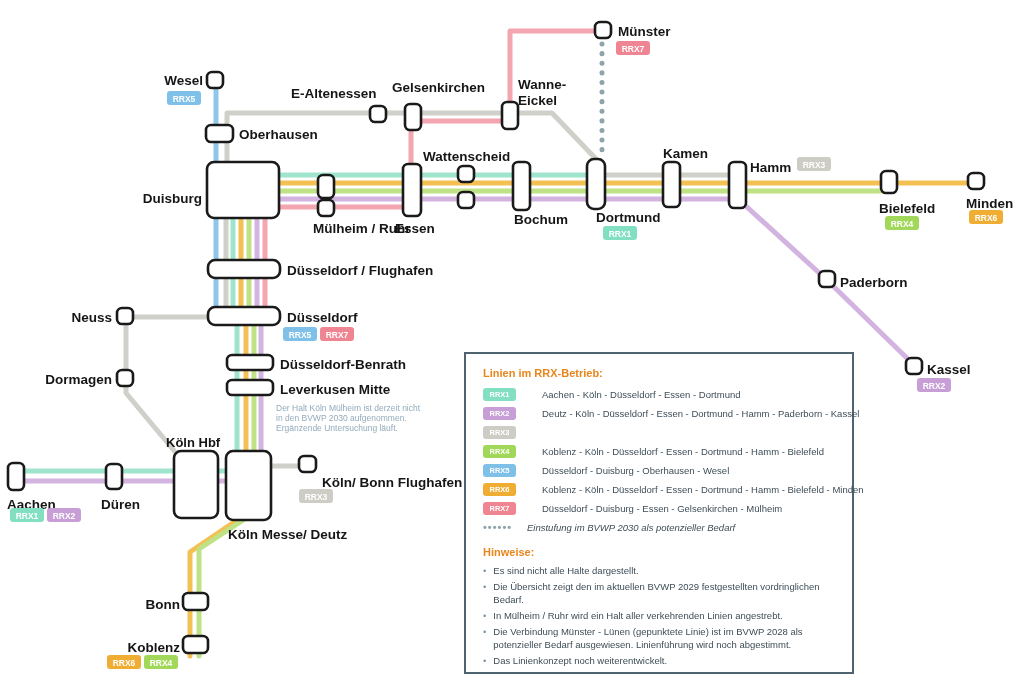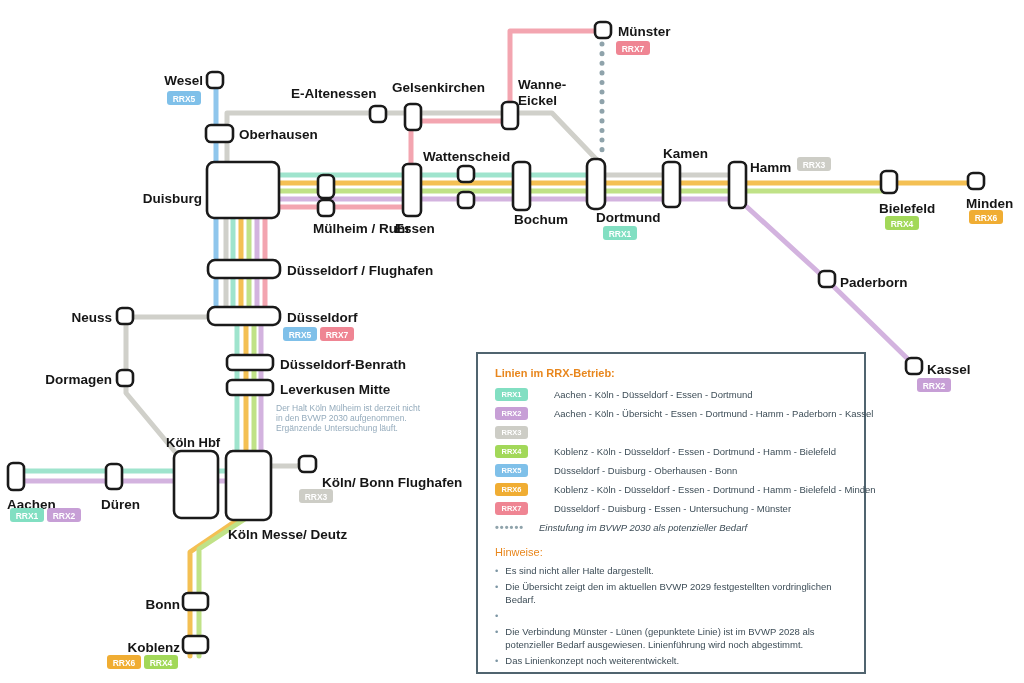--- a/index.html
+++ b/index.html
@@ -1,30 +1,30 @@
 <!DOCTYPE html>
 <html><head>
 <meta charset="utf-8">
 <style>
   html,body{margin:0;padding:0;background:#ffffff;}
   body{width:1024px;height:683px;position:relative;font-family:"Liberation Sans",sans-serif;overflow:hidden;}
   #map{position:absolute;left:0;top:0;}
   .maplabel{font-family:"Liberation Sans",sans-serif;font-weight:bold;fill:#161616;}
   .badge-txt{font-family:"Liberation Sans",sans-serif;font-weight:bold;fill:#ffffff;}
-  #legend{position:absolute;left:476px;top:352px;width:390px;height:322px;background:#fff;
+  #legend{position:absolute;left:464px;top:352px;width:390px;height:322px;background:#fff;
           border:2px solid #50646f;box-sizing:border-box;padding:13px 0 0 17px;}
   .leg-title{color:#e8861c;font-weight:bold;font-size:11px;margin:0 0 9px 0;}
   .leg-row{display:flex;align-items:center;margin-bottom:6px;white-space:nowrap;}
   .leg-badge{display:inline-block;width:33px;height:13px;border-radius:3px;color:#fff;
              font-size:7.5px;font-weight:bold;text-align:center;line-height:13px;flex:0 0 33px;}
   .leg-route{font-size:9.5px;color:#3d4d57;margin-left:26px;}
   .leg-dots{display:inline-block;width:33px;color:#8fa3ab;font-size:11px;letter-spacing:1px;
             line-height:13px;text-align:left;flex:0 0 33px;font-weight:bold;}
   .leg-dotted-note{font-size:9.5px;color:#3d4d57;margin-left:11px;font-style:italic;text-align:center;}
-  .hin-title{color:#e8861c;font-weight:normal;font-size:11px;margin:12px 0 7px 0;}
+  .hin-title{color:#e8861c;font-weight:bold;font-size:11px;margin:12px 0 7px 0;}
   .hin-row{display:flex;font-size:9.5px;color:#3d4d57;line-height:1.3;margin-bottom:4px;padding-right:10px;}
   .hin-bullet{color:#7d96a4;margin-right:7px;flex:0 0 auto;}
 </style>
 </head>
 <body>
 
 <svg id="map" width="1024" height="683" viewBox="0 0 1024 683">
     <path d="M216,80 L216,316" stroke="#8fc6ec" stroke-width="5" fill="none" stroke-linejoin="round" stroke-linecap="round"></path>
     <path d="M227,170 L227,113 L552,113 L597,160" stroke="#d0d0ca" stroke-width="5" fill="none" stroke-linejoin="round" stroke-linecap="round"></path>
     <path d="M226,210 L226,316" stroke="#d0d0ca" stroke-width="5" fill="none" stroke-linejoin="round" stroke-linecap="round"></path>
@@ -147,58 +147,59 @@
 
 <div id="legend">
   <div class="leg-title">Linien im RRX-Betrieb:</div>
   <div id="legend-rows">
       <div class="leg-row">
         <span class="leg-badge" style="background: rgb(130, 223, 194);">RRX1</span>
         <span class="leg-route">Aachen - Köln - Düsseldorf - Essen - Dortmund</span>
       </div>
       <div class="leg-row">
         <span class="leg-badge" style="background: rgb(199, 159, 214);">RRX2</span>
-        <span class="leg-route">Aachen - Köln - Übersicht - Essen - Dortmund - Hamm - Paderborn - Kassel</span>
+        <span class="leg-route">Deutz - Köln - Düsseldorf - Essen - Dortmund - Hamm - Paderborn - Kassel</span>
       </div>
       <div class="leg-row">
         <span class="leg-badge" style="background: rgb(205, 205, 198);">RRX3</span>
       </div>
       <div class="leg-row">
         <span class="leg-badge" style="background: rgb(162, 216, 89);">RRX4</span>
         <span class="leg-route">Koblenz - Köln - Düsseldorf - Essen - Dortmund - Hamm - Bielefeld</span>
       </div>
       <div class="leg-row">
         <span class="leg-badge" style="background: rgb(127, 192, 233);">RRX5</span>
-        <span class="leg-route">Düsseldorf - Duisburg - Oberhausen - Bonn</span>
+        <span class="leg-route">Düsseldorf - Duisburg - Oberhausen - Wesel</span>
       </div>
       <div class="leg-row">
         <span class="leg-badge" style="background: rgb(240, 173, 51);">RRX6</span>
         <span class="leg-route">Koblenz - Köln - Düsseldorf - Essen - Dortmund - Hamm - Bielefeld - Minden</span>
       </div>
       <div class="leg-row">
         <span class="leg-badge" style="background: rgb(239, 133, 147);">RRX7</span>
-        <span class="leg-route">Düsseldorf - Duisburg - Essen - Untersuchung - Münster</span>
+        <span class="leg-route">Düsseldorf - Duisburg - Essen - Gelsenkirchen - Mülheim</span>
       </div>
       <div class="leg-row">
         <span class="leg-dots">••••••</span>
         <span class="leg-dotted-note">Einstufung im BVWP 2030 als potenzieller Bedarf</span>
       </div>
     </div>
   <div class="hin-title">Hinweise:</div>
   <div id="hinweise-rows">
       <div class="hin-row">
         <span class="hin-bullet">•</span>
-        <span>Es sind nicht aller Halte dargestellt.</span>
+        <span>Es sind nicht alle Halte dargestellt.</span>
       </div>
       <div class="hin-row">
         <span class="hin-bullet">•</span>
         <span>Die Übersicht zeigt den im aktuellen BVWP 2029 festgestellten vordringlichen Bedarf.</span>
       </div>
       <div class="hin-row">
         <span class="hin-bullet">•</span>
+        <span>In Mülheim / Ruhr wird ein Halt aller verkehrenden Linien angestrebt.</span>
       </div>
       <div class="hin-row">
         <span class="hin-bullet">•</span>
         <span>Die Verbindung Münster - Lünen (gepunktete Linie) ist im BVWP 2028 als potenzieller Bedarf ausgewiesen. Linienführung wird noch abgestimmt.</span>
       </div>
       <div class="hin-row">
         <span class="hin-bullet">•</span>
         <span>Das Linienkonzept noch weiterentwickelt.</span>
       </div>
     </div>

